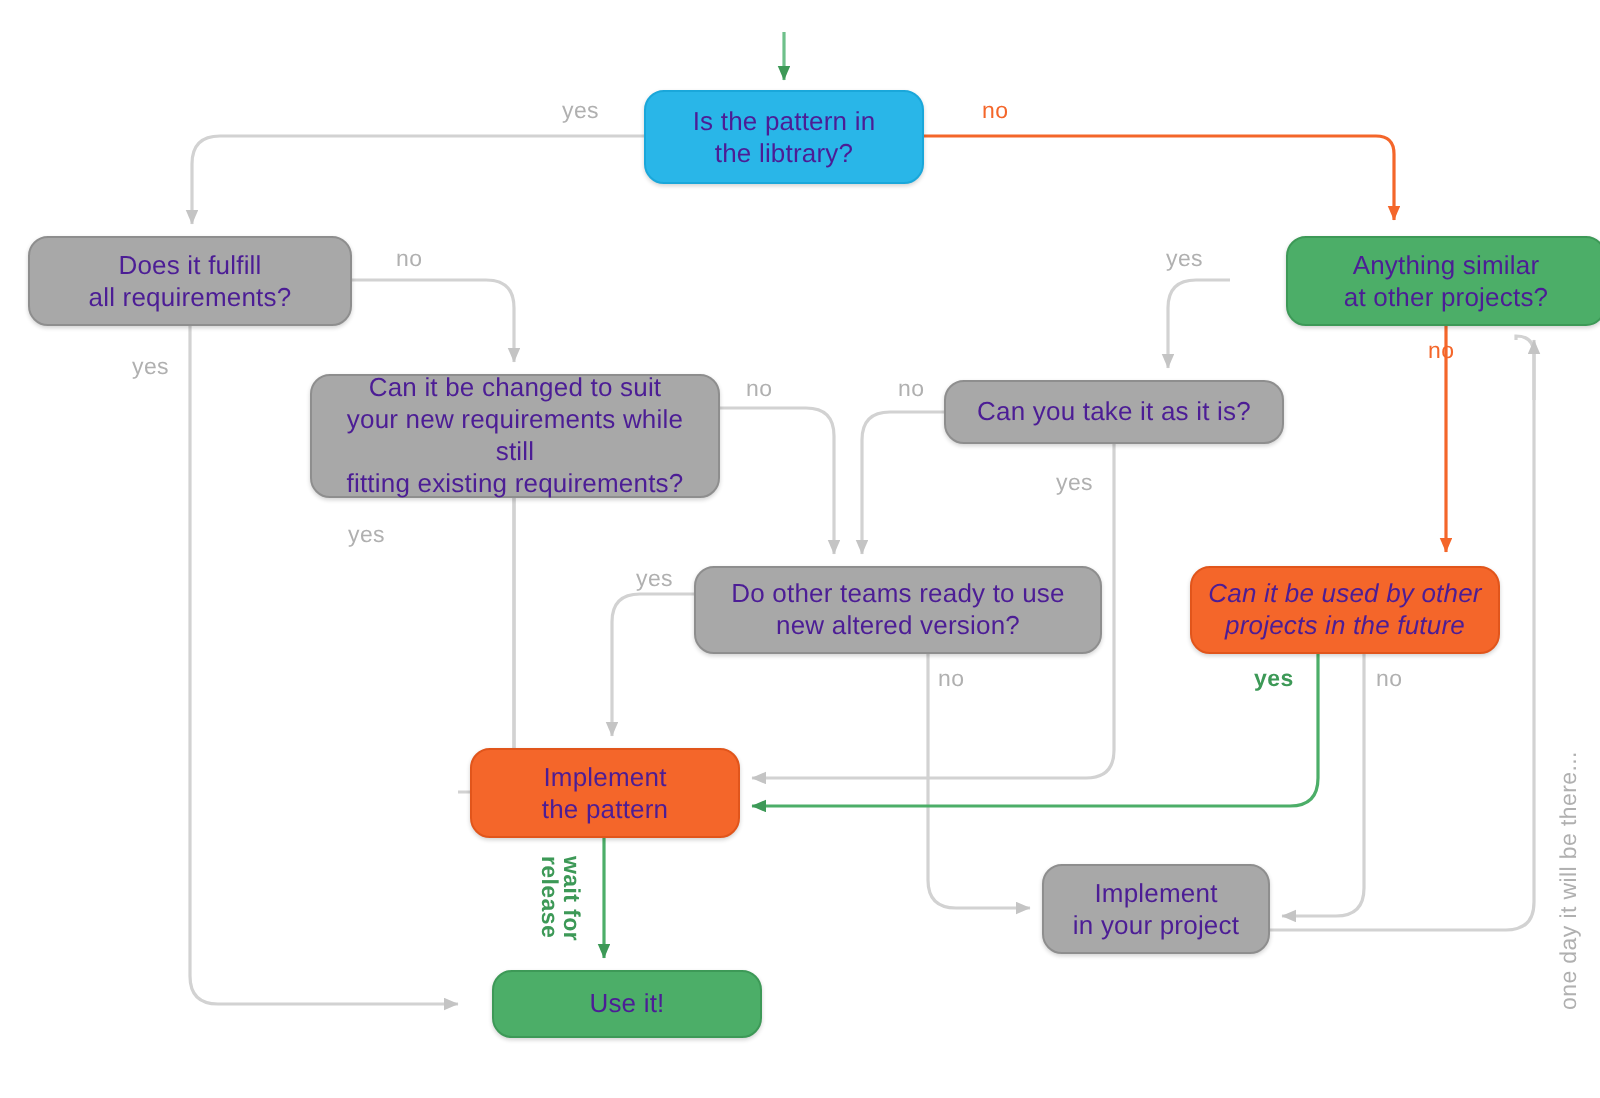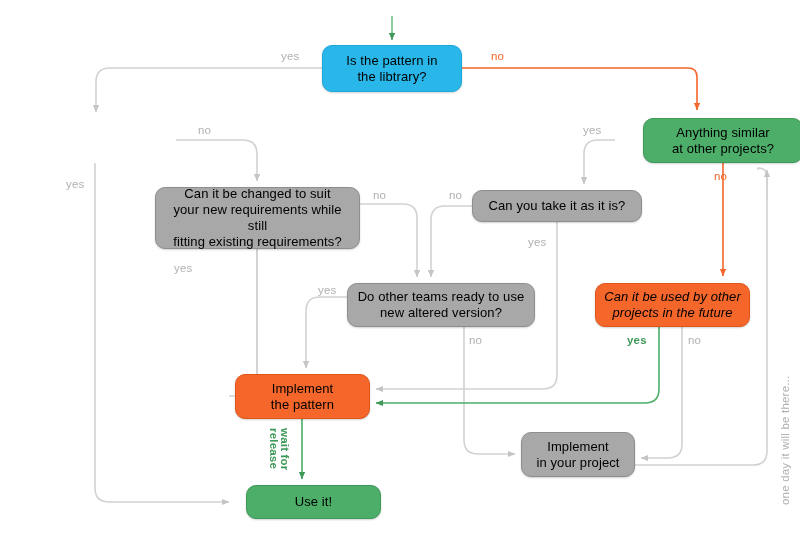--- a/index.html
+++ b/index.html
@@ -24,21 +24,21 @@
     height: 549px;
   }
   .node {
     position: absolute;
     box-sizing: border-box;
     display: flex;
     align-items: center;
     justify-content: center;
     text-align: center;
     border-radius: 10px;
-    color: #000000;
+    color: #4c1d95;
     font-size: 13px;
     line-height: 16px;
     letter-spacing: 0.1px;
     padding: 4px 8px;
     box-shadow: 0 1px 2px rgba(0,0,0,0.18);
   }
   .node .lbl { display:block; width:100%; }
   .n-gray   { background:#a8a8a8; border:1.5px solid #8e8e8e; }
   .n-blue   { background:#29b6e8; border:1.5px solid #1aa7da; }
   .n-green  { background:#4cae68; border:1.5px solid #3d9957; }
@@ -117,34 +117,37 @@
 
       <path d="M635,465 L753,465 Q767,465 767,451 L767,177 Q767,168 758,168 L758,170" stroke="#d2d2d2"></path>
       <path d="M767,200 L767,170" stroke="#d2d2d2" marker-end="url(#ah-gray)"></path>
     </g>
   </svg>
 
   <div class="node n-blue" style="left:322px;top:45px;width:140px;height:47px;">
     <span class="lbl">Is the pattern in<br>the libtrary?</span>
   </div>
 
+  <div class="node n-gray" style="left:14px;top:118px;width:162px;height:45px;">
+    <span class="lbl">Does it fulfill<br>all requirements?</span>
+  </div>
 
   <div class="node n-green" style="left:615px;top:118px;width:160px;height:45px;margin-left:28px;">
     <span class="lbl">Anything similar<br>at other projects?</span>
   </div>
 
   <div class="node n-gray" style="left:155px;top:187px;width:205px;height:62px;">
     <span class="lbl">Can it be changed to suit<br>your new requirements while still<br>fitting existing requirements?</span>
   </div>
 
   <div class="node n-gray" style="left:472px;top:190px;width:170px;height:32px;">
     <span class="lbl">Can you take it as it is?</span>
   </div>
 
-  <div class="node n-gray" style="left:347px;top:283px;width:188px;height:44px;">
+  <div class="node n-gray" style="left:347px;top:283px;width:204px;height:44px;">
     <span class="lbl">Do other teams ready to use<br>new altered version?</span>
   </div>
 
   <div class="node n-orange" style="left:595px;top:283px;width:155px;height:44px;font-style:italic;">
     <span class="lbl">Can it be used by other<br>projects in the future</span>
   </div>
 
   <div class="node n-orange" style="left:235px;top:374px;width:135px;height:45px;">
     <span class="lbl">Implement<br>the pattern</span>
   </div>

